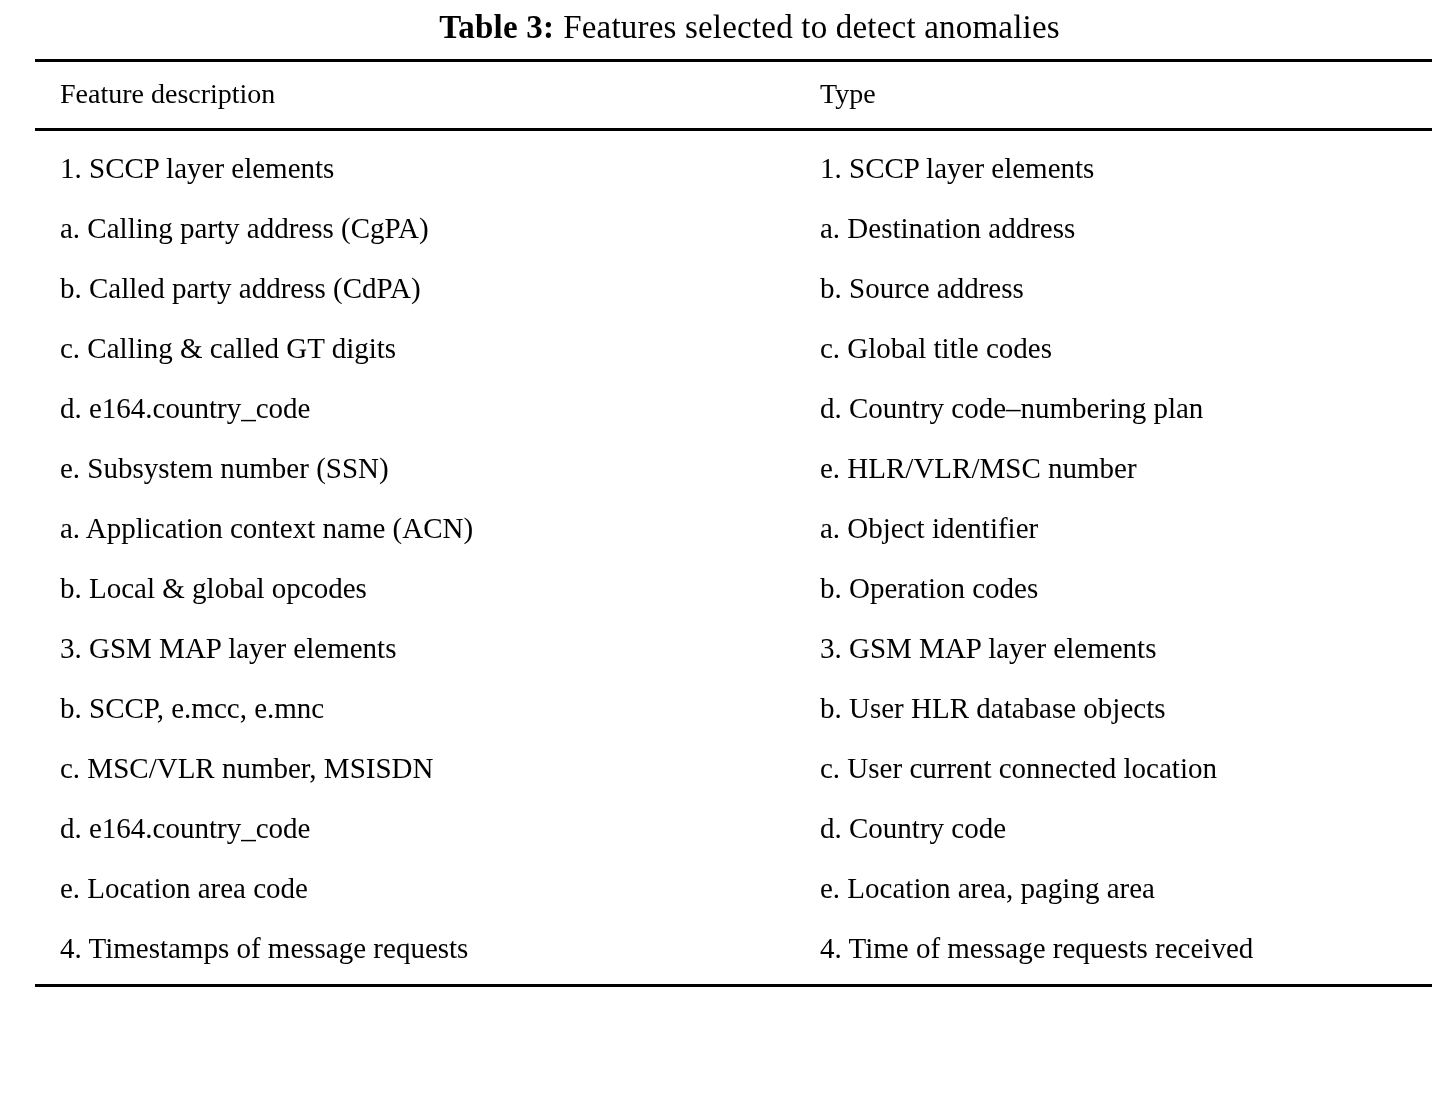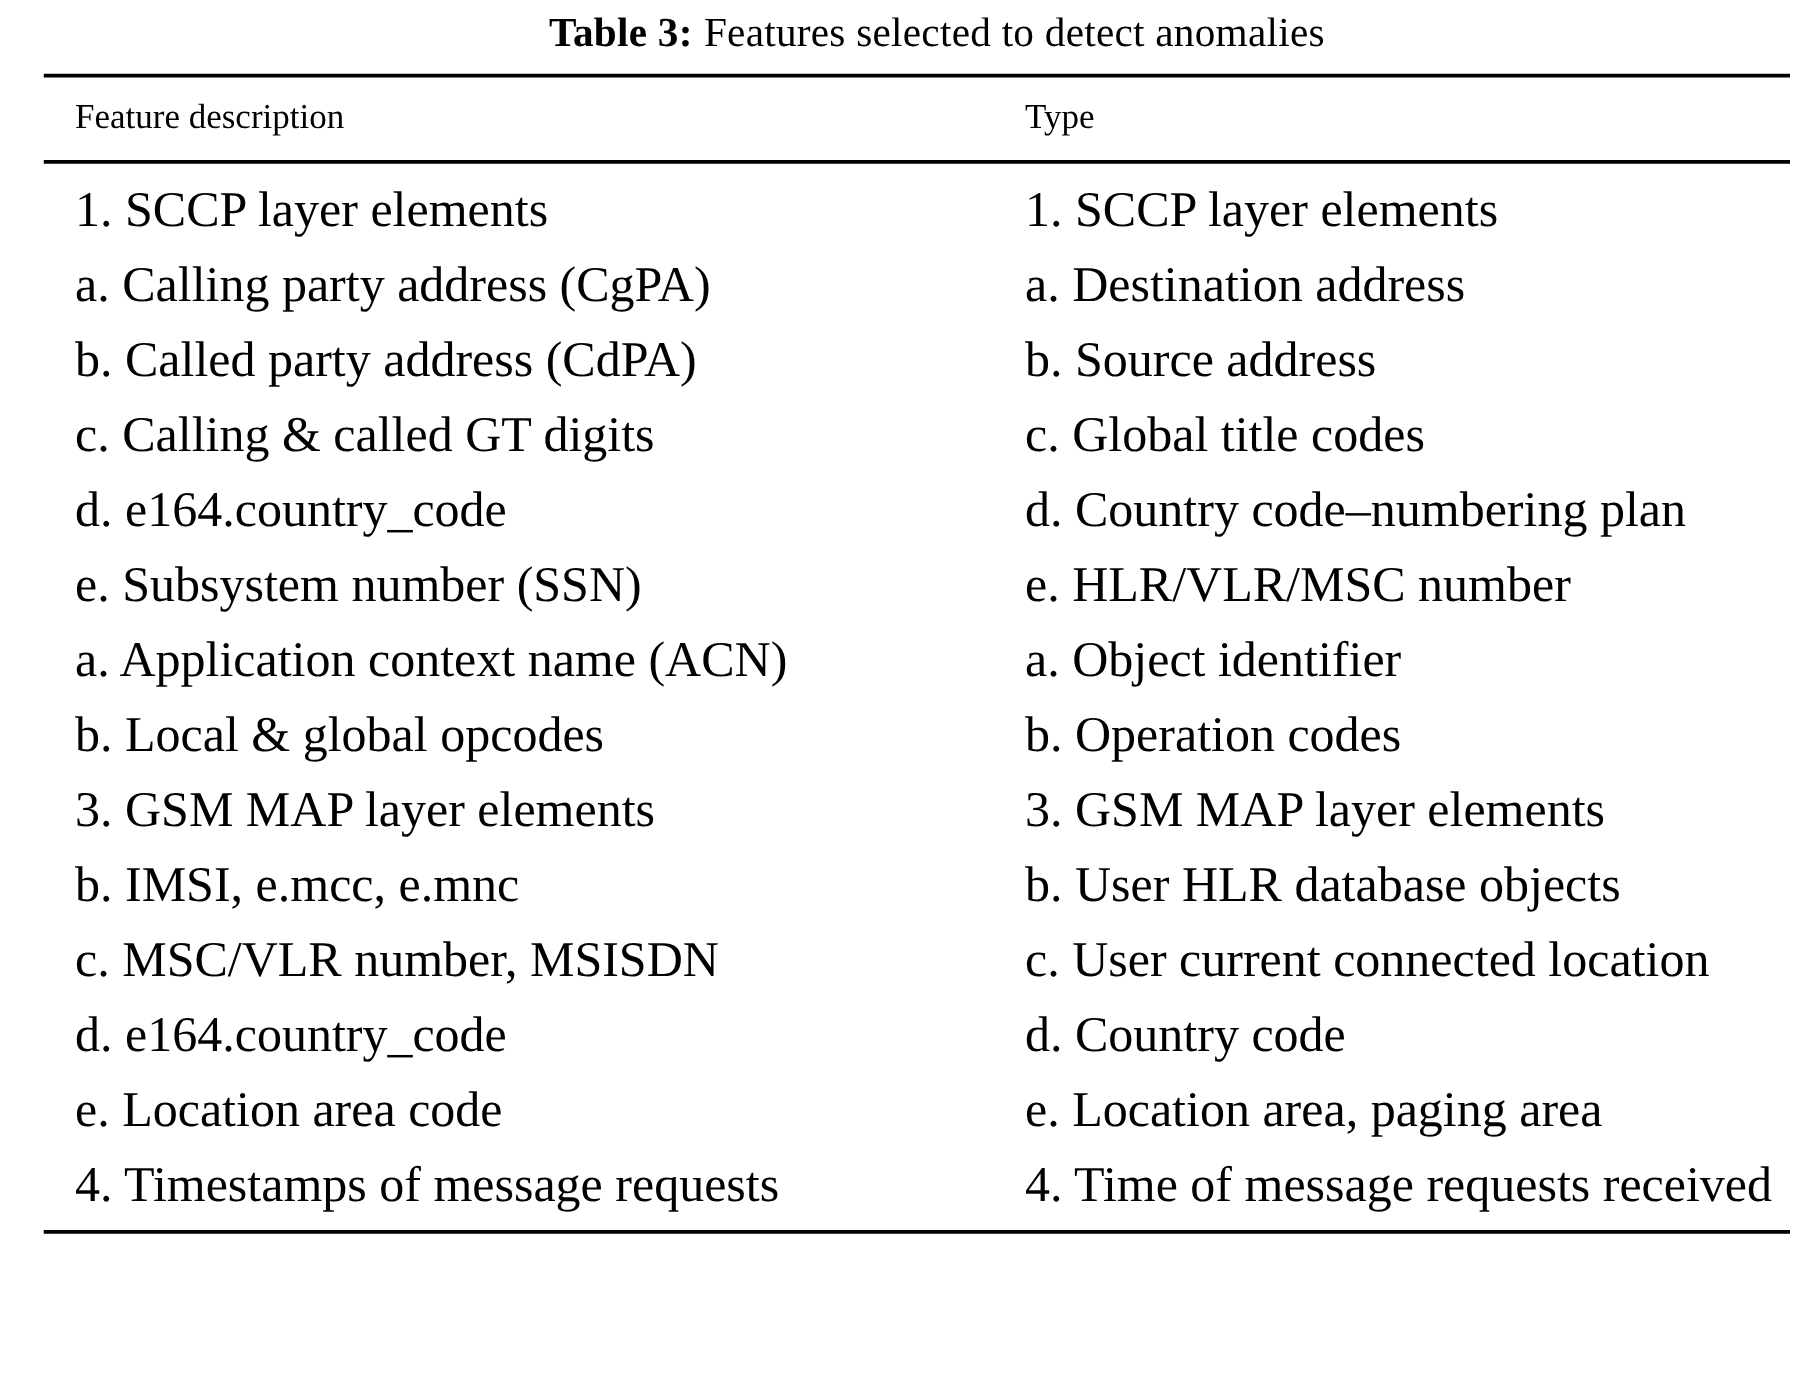--- a/index.html
+++ b/index.html
@@ -60,21 +60,21 @@
     font-weight: normal;
     font-size: 28px;
     text-align: left;
     padding: 16px 0 18px 0;
     white-space: nowrap;
   }
   table.features thead th.th-desc { padding-left: 25px; }
   table.features thead th.th-type { padding-left: 22px; }
 
   table.features tbody td {
-    font-size: 40px;
+    font-size: 29px;
     line-height: 60px;
     height: 60px;
     text-align: left;
     vertical-align: middle;
     white-space: nowrap;
     padding: 0;
   }
   table.features tbody td.cell-desc { padding-left: 25px; }
   table.features tbody td.cell-type { padding-left: 22px; }
   table.features tbody tr:first-child td { padding-top: 7px; }
@@ -142,21 +142,21 @@
       </tr>
       <tr>
         <td class="cell-desc">b. Local &amp; global opcodes</td>
         <td class="cell-type">b. Operation codes</td>
       </tr>
       <tr>
         <td class="cell-desc">3. GSM MAP layer elements</td>
         <td class="cell-type">3. GSM MAP layer elements</td>
       </tr>
       <tr>
-        <td class="cell-desc">b. IMSI, e.mcc, e.mnc</td>
+        <td class="cell-desc">b. SCCP, e.mcc, e.mnc</td>
         <td class="cell-type">b. User HLR database objects</td>
       </tr>
       <tr>
         <td class="cell-desc">c. MSC/VLR number, MSISDN</td>
         <td class="cell-type">c. User current connected location</td>
       </tr>
       <tr>
         <td class="cell-desc">d. e164.country_code</td>
         <td class="cell-type">d. Country code</td>
       </tr>

